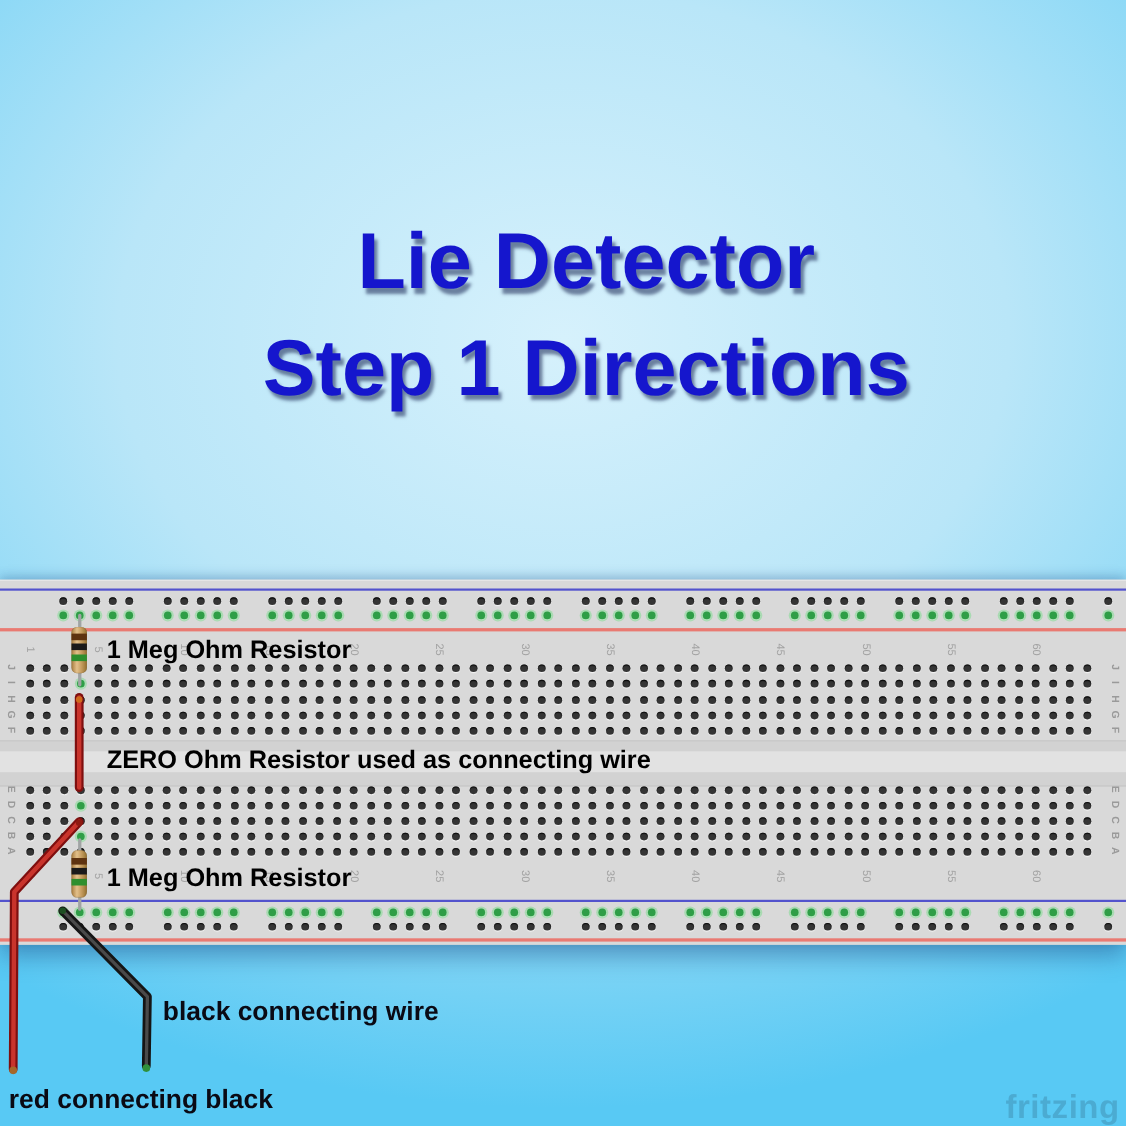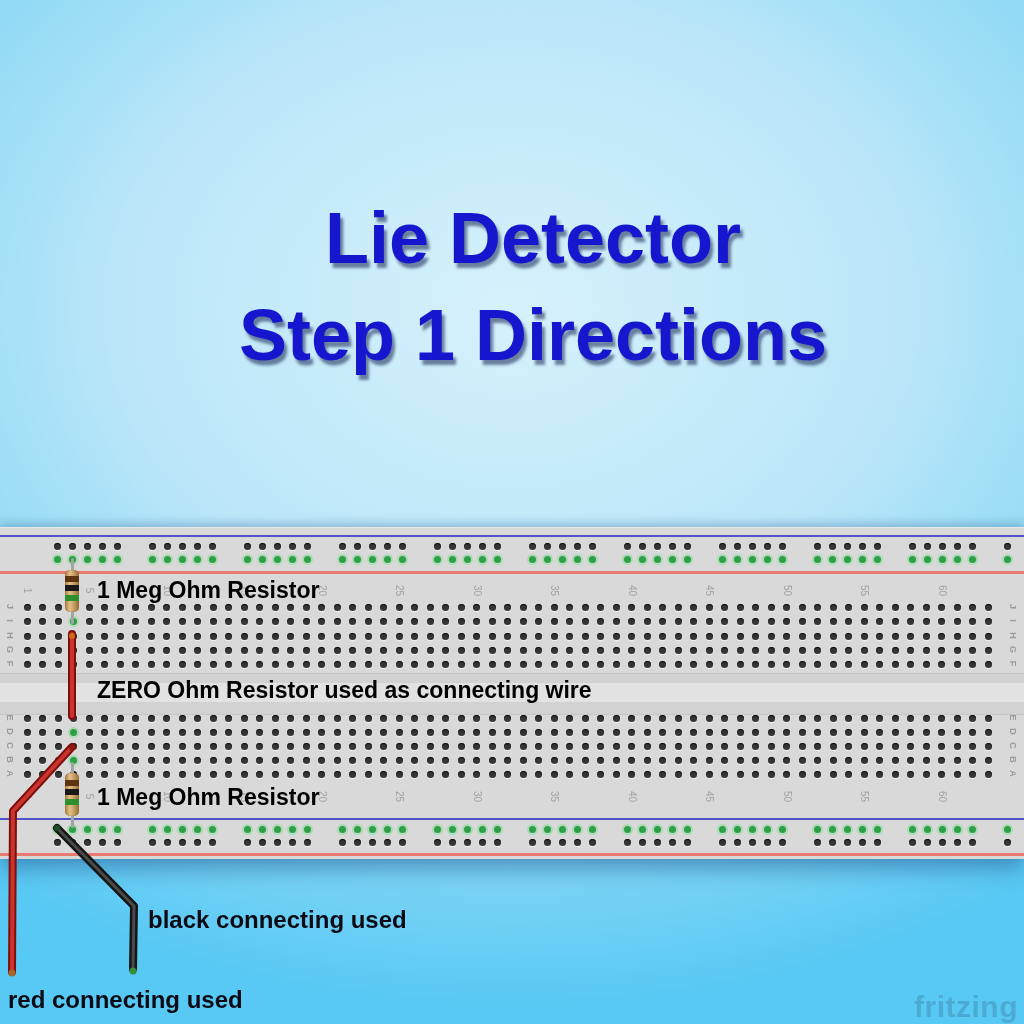--- a/index.html
+++ b/index.html
@@ -1005,16 +1005,16 @@
   <div class="body" style="top:11px;height:43px;">
     <div class="band" style="top:7px;background:#5e3310;"></div>
     <div class="band" style="top:16px;background:#1a1a1a;"></div>
     <div class="band" style="top:26px;background:#2e8f2e;"></div>
   </div>
 </div>
 
 <div class="board-label" style="left:97px;top:577px;">1 Meg Ohm Resistor</div>
 <div class="board-label" style="left:97px;top:677px;">ZERO Ohm Resistor used as connecting wire</div>
 <div class="board-label" style="left:97px;top:784px;">1 Meg Ohm Resistor</div>
-<div class="wire-label" style="left:148px;top:906px;">black connecting used</div>
-<div class="wire-label" style="left:8px;top:986px;">red connecting used</div>
+<div class="wire-label" style="left:148px;top:906px;">black connecting wire</div>
+<div class="wire-label" style="left:8px;top:986px;">red connecting black</div>
 
 <div class="watermark">fritzing</div>
 
 </body></html>

